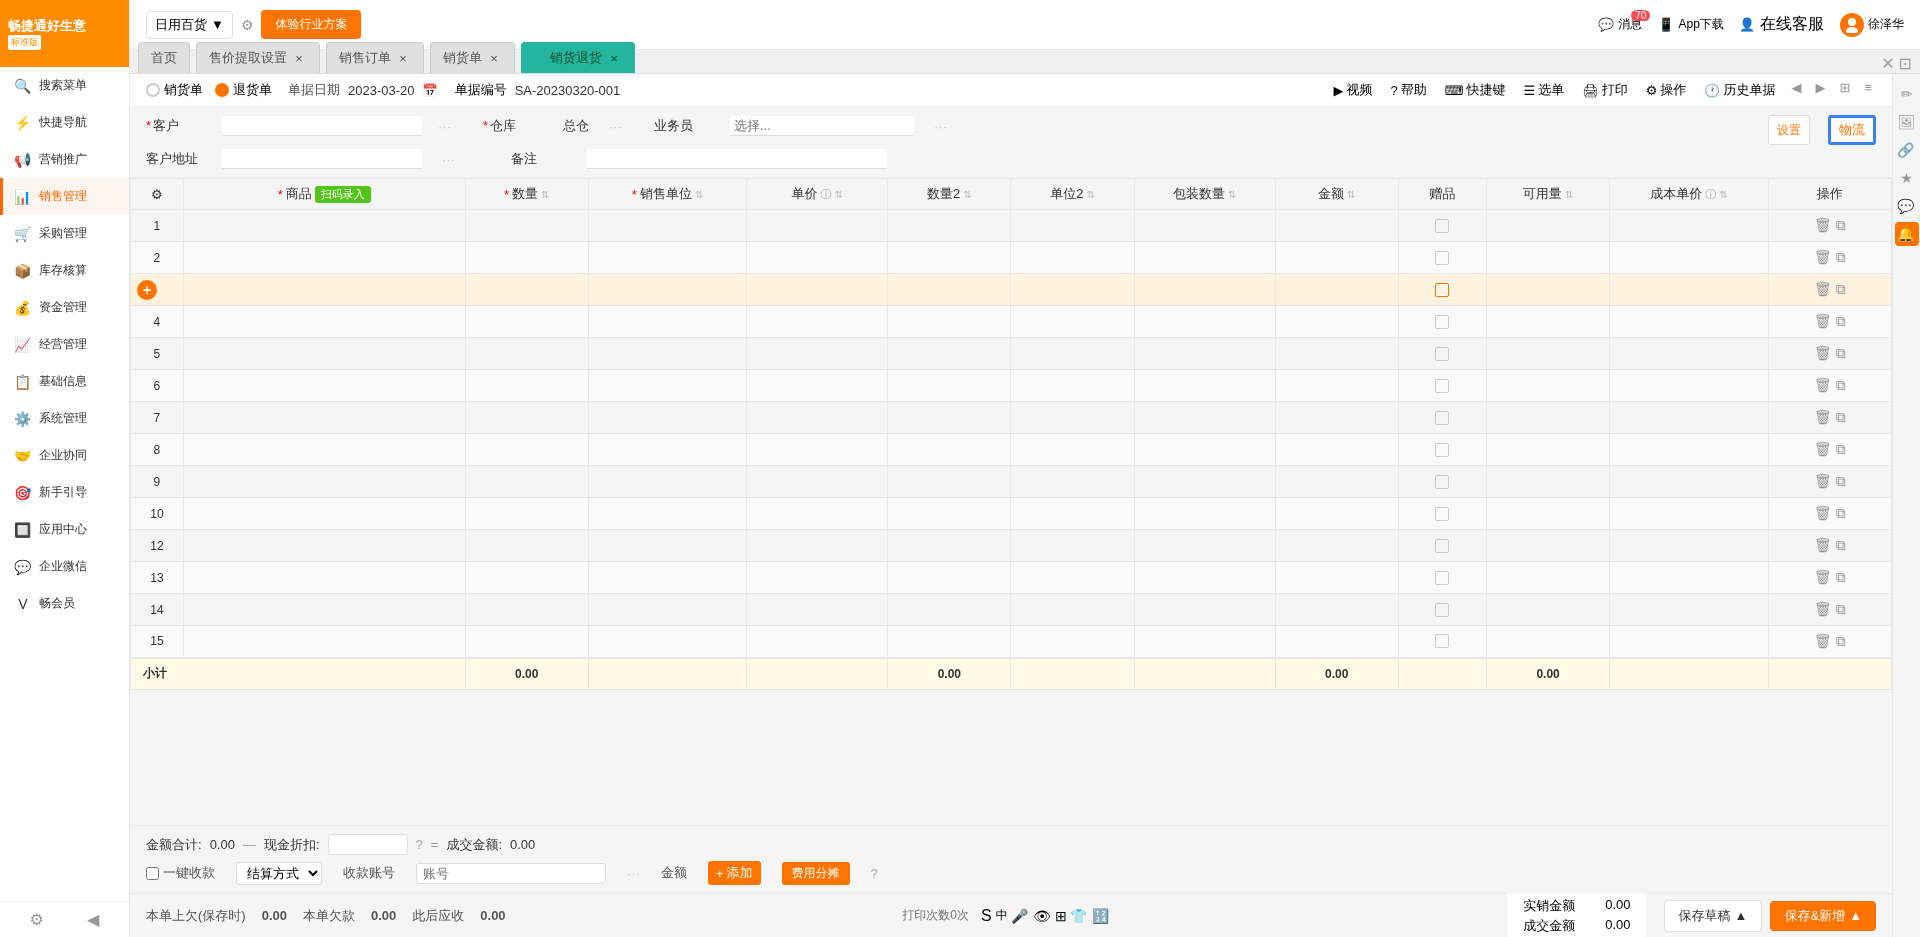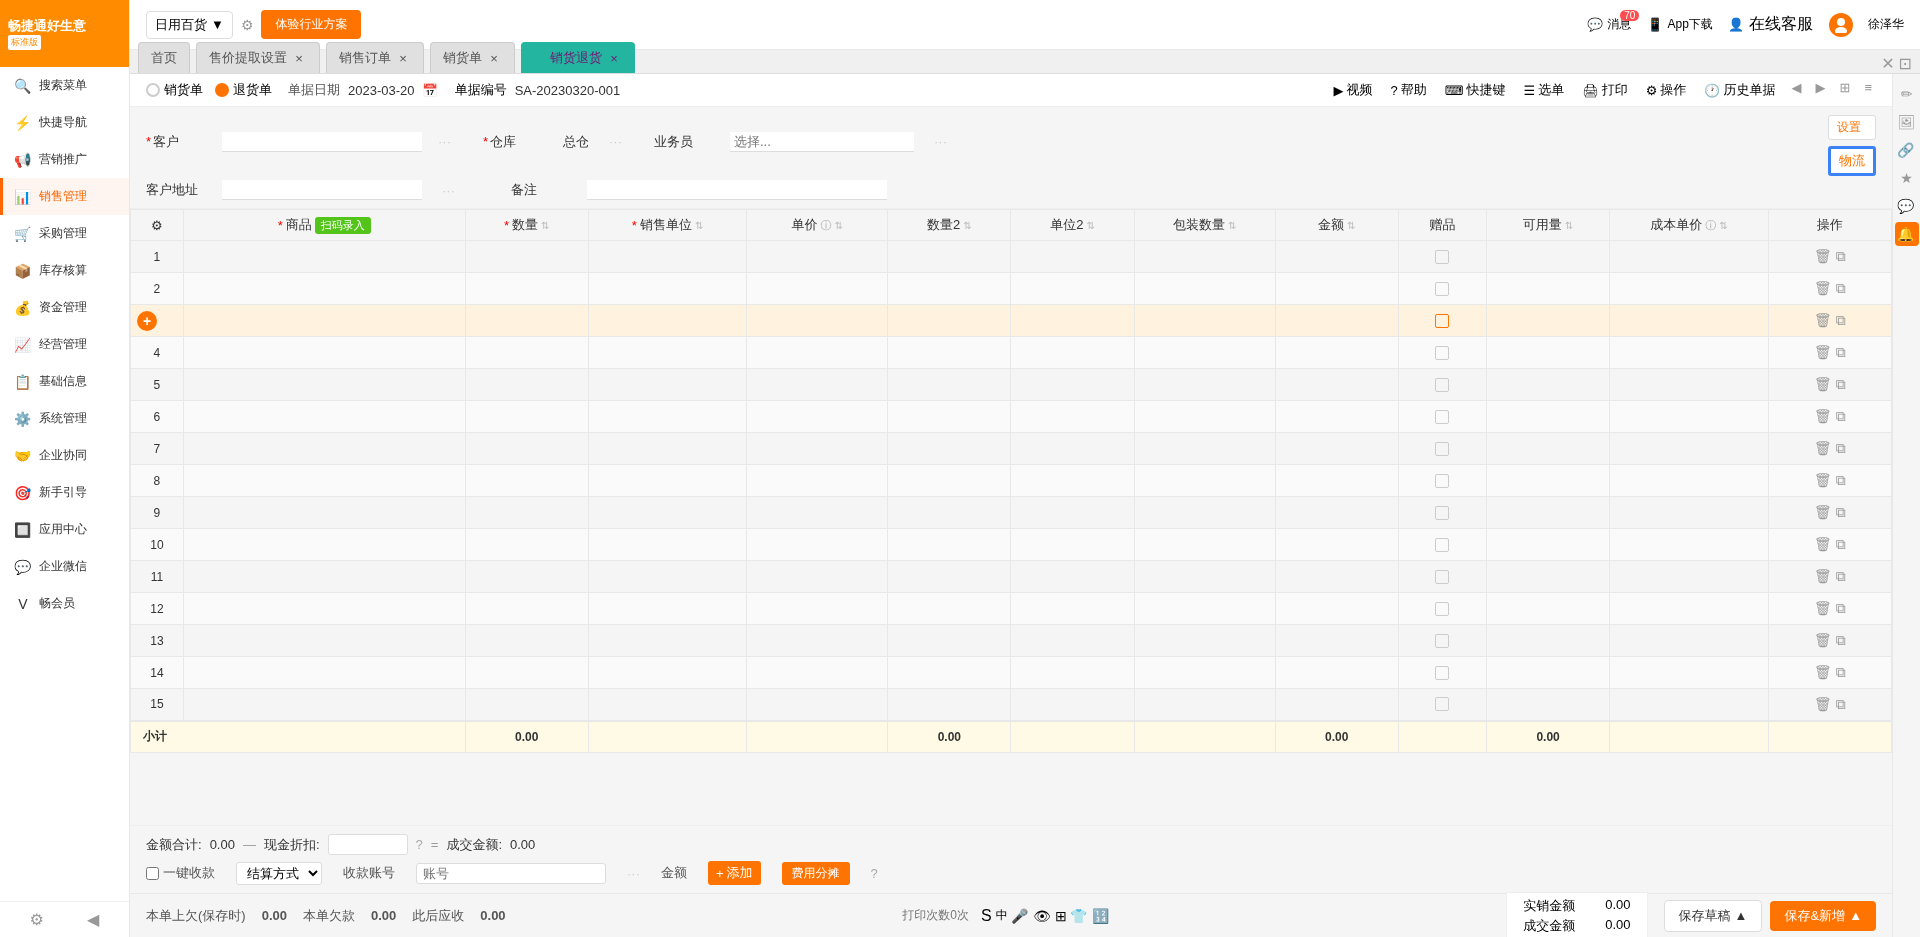--- a/index.html
+++ b/index.html
@@ -26,21 +26,21 @@
     .search-btn { background: #ff7300; color: #fff; border: none; padding: 6px 14px; border-radius: 4px; cursor: pointer; font-size: 12px; }
     .daily-dropdown { border: 1px solid #ddd; border-radius: 4px; padding: 4px 8px; background: #fff; cursor: pointer; display: flex; align-items: center; gap: 4px; }
     .gear-icon { color: #999; font-size: 14px; cursor: pointer; }
     .badge-icon { position: relative; display: inline-flex; align-items: center; gap: 4px; cursor: pointer; }
     .badge { position: absolute; top: -6px; right: -8px; background: #ff4d4f; color: #fff; font-size: 10px; border-radius: 8px; padding: 0 4px; min-width: 16px; text-align: center; }
     .user-avatar { width: 24px; height: 24px; border-radius: 50%; background: #ff7300; color: #fff; display: flex; align-items: center; justify-content: center; font-size: 11px; }
 
     
     .tab-bar { height: 24px; background: #f0f0f0; display: flex; align-items: flex-end; border-bottom: 1px solid #ddd; padding: 0 8px; gap: 6px; }
     .tab { display: flex; align-items: center; gap: 4px; padding: 6px 12px; border-radius: 4px 4px 0 0; cursor: pointer; font-size: 13px; color: #555; background: #e0e0e0; border: 1px solid #ccc; border-bottom: none; }
-    .tab.active { background: #23b5a0; color: #701a75; border-color: #23b5a0; padding-left: 28px; }
+    .tab.active { background: #23b5a0; color: #14532d; border-color: #23b5a0; padding-left: 28px; }
     .tab-close-btn { width: 16px; height: 16px; display: flex; align-items: center; justify-content: center; border-radius: 50%; }
     .toolbar-btn { display: flex; align-items: center; gap: 3px; cursor: pointer; padding: 3px 6px; border-radius: 3px; }
 
     
     .form-section { padding: 8px 16px; border-bottom: 1px solid #eee; }
     .form-row { display: flex; align-items: center; gap: 16px; margin-bottom: 8px; }
     .form-row:last-child { margin-bottom: 0; }
     .form-label { color: #333; min-width: 60px; }
     .form-label.required::before { content: '*'; color: red; margin-right: 2px; }
     .form-input { border: none; border-bottom: 1px solid #ddd; padding: 2px 4px; min-width: 180px; color: #333; outline: none; }
@@ -202,21 +202,21 @@
         <span class="badge">70</span>
       </div>
       <div class="badge-icon">
         <span>📱</span>
         <span style="font-size:12px;">App下载</span>
       </div>
       <div class="badge-icon">
         <span>👤</span>
         <span style="font-size:16px;">在线客服</span>
       </div>
-      <div style="display:flex;align-items:center;gap:15px;">
+      <div style="display:flex;align-items:center;gap:4px;">
         <div class="user-avatar">
           <svg width="16" height="16" viewBox="0 0 16 16">
               <circle cx="8" cy="5" r="4" fill="#fff"></circle>
               <ellipse cx="8" cy="14" rx="6" ry="4" fill="#fff"></ellipse>
             </svg>
         </div>
         <span style="font-size:12px;">徐泽华</span>
       </div>
     </div>
   </div>
@@ -312,21 +312,21 @@
             <span class="form-label required">客户</span>
             <input class="form-input" type="text" style="min-width: 200px;">
             <span style="color:#ccc;">···</span>
             <span style="margin-left:16px;" class="form-label required">仓库</span>
             <span style="margin-left:4px;color:#333;">总仓</span>
             <span style="color:#ccc;margin-left:4px;">···</span>
             <span style="margin-left:16px;" class="form-label">业务员</span>
             <input class="form-input" type="text" style="min-width: 100px;" placeholder="选择...">
             <span style="color:#ccc;margin-left:4px;">···</span>
           </div>
-          <div style="display:flex;gap:6px;margin-left:17px;flex-direction:column;">
+          <div style="display:flex;gap:18px;margin-left:17px;">
             <button class="setup-btn">设置</button>
             <button class="logistics-btn">物流</button>
           </div>
         </div>
         <div class="form-row" style="margin-top:4px;">
           <span class="form-label">客户地址</span>
           <input class="form-input" type="text" style="min-width: 200px;">
           <span style="color:#ccc;margin-left:4px;">···</span>
           <span style="margin-left:40px;" class="form-label">备注</span>
           <input class="form-input" type="text" style="min-width: 300px;">
@@ -633,44 +633,20 @@
                 <td></td>
                 <td>
                   <div style="display:flex;justify-content:center;gap:4px;">
                     <span class="delete-btn">🗑</span>
                     <span class="copy-btn">⧉</span>
                   </div>
                 </td>
               </tr>
             <tr>
                 <td class="row-num">10</td>
-                <td></td>
-                <td></td>
-                <td></td>
-                <td></td>
-                <td></td>
-                <td></td>
-                <td></td>
-                <td></td>
-                <td>
-                  <div class="checkbox-cell">
-                    <div class="checkbox"></div>
-                  </div>
-                </td>
-                <td></td>
-                <td></td>
-                <td>
-                  <div style="display:flex;justify-content:center;gap:4px;">
-                    <span class="delete-btn">🗑</span>
-                    <span class="copy-btn">⧉</span>
-                  </div>
-                </td>
-              </tr>
-            <tr>
-                <td class="row-num">11</td>
                 <td></td>
                 <td></td>
                 <td></td>
                 <td></td>
                 <td></td>
                 <td></td>
                 <td></td>
                 <td></td>
                 <td>
                   <div class="checkbox-cell">

